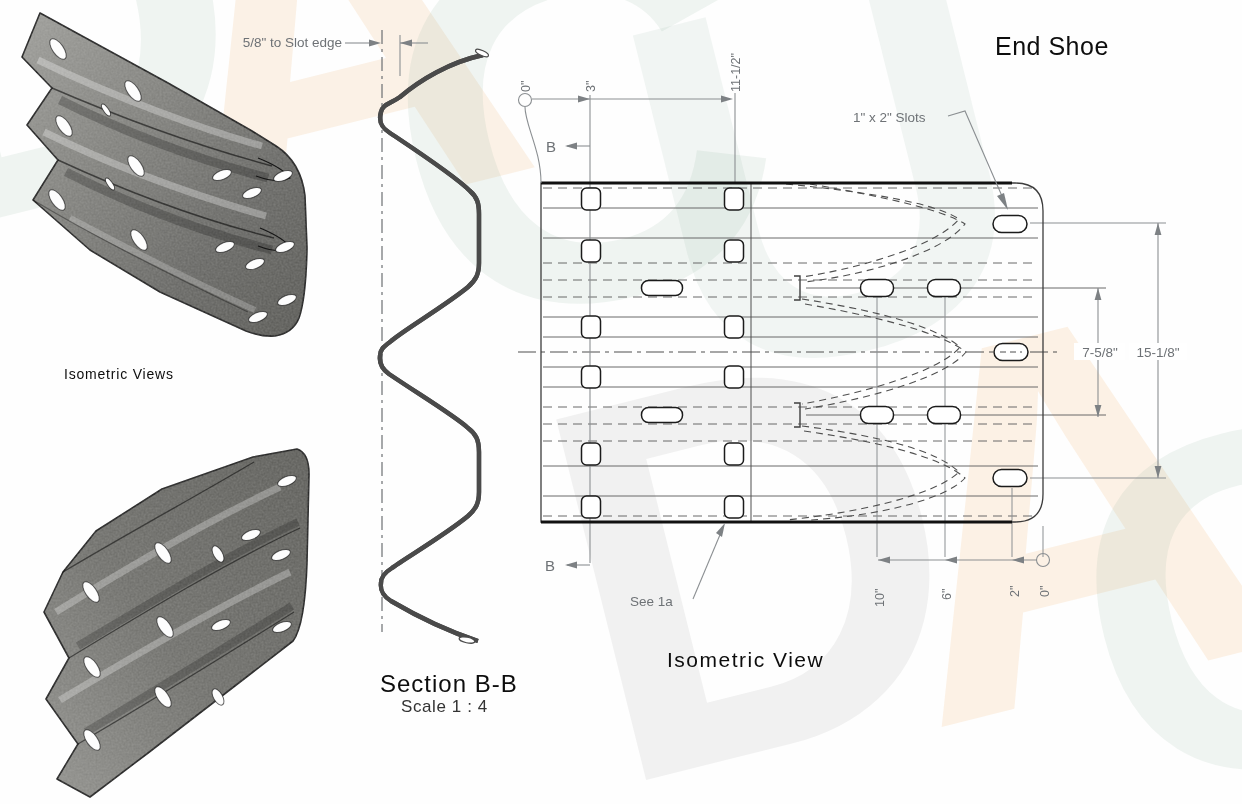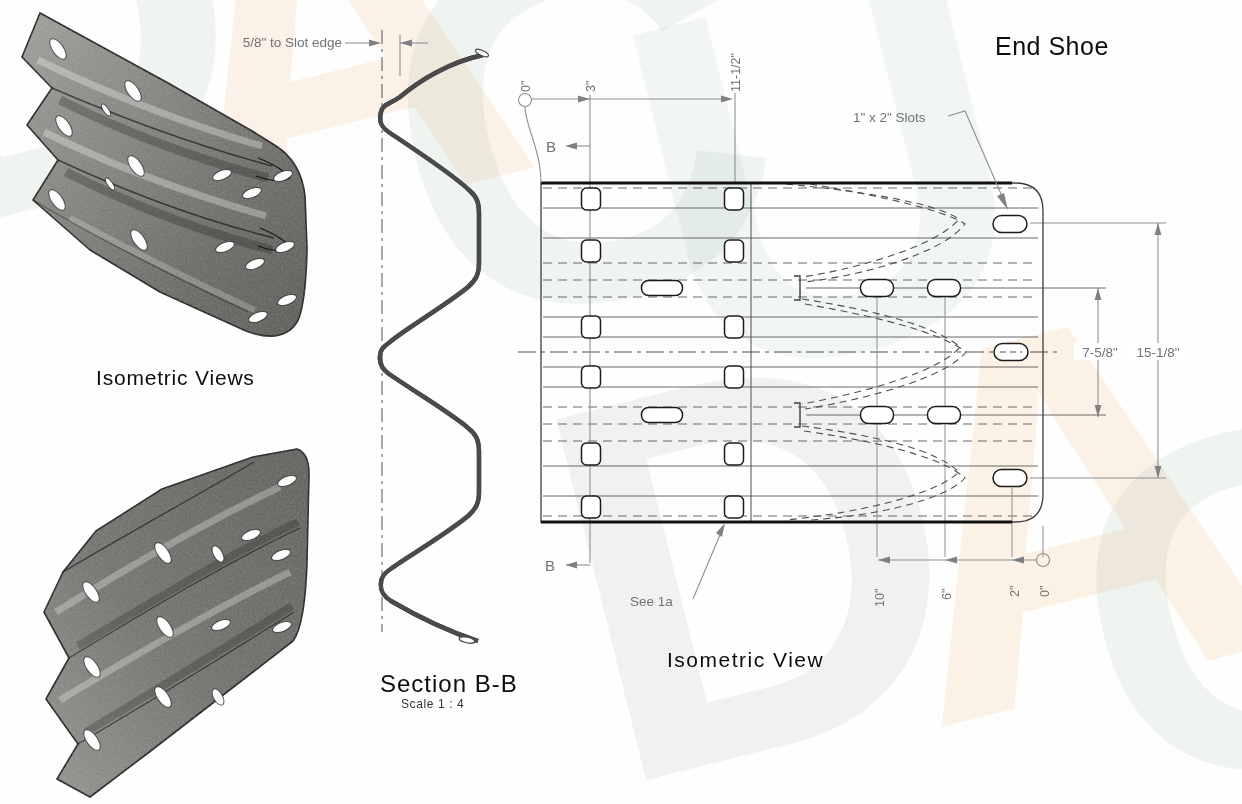--- a/index.html
+++ b/index.html
@@ -257,17 +257,17 @@
       <polyline points="948,116 965,111 1005,203" fill="none" stroke="#8b8f92" stroke-width="1.1"></polyline>
       <polygon points="1008,210 997,196 1004,193" fill="#7d8184"></polygon>
       <text class="dimtxt2" x="853" y="122">1" x 2" Slots</text>
       <line x1="693" y1="599" x2="722" y2="530" stroke="#8b8f92" stroke-width="1.1"></line>
       <polygon points="725,523 716,533 722,537" fill="#7d8184"></polygon>
       <text class="dimtxt2" x="630" y="606">See 1a</text>
     </g>
   </svg>
 
   <div class="title" style="left:995px;top:32px;font-size:25px;letter-spacing:0.5px;">End Shoe</div>
-  <div class="title" style="left:64px;top:366px;font-size:21px;letter-spacing:0.8px;margin-left:32px;">Isometric Views</div>
+  <div class="title" style="left:64px;top:366px;font-size:14px;letter-spacing:0.8px;">Isometric Views</div>
   <div class="title" style="left:380px;top:670px;font-size:24px;letter-spacing:1px;">Section B-B</div>
-  <div class="title" style="left:401px;top:697px;font-size:12px;color:#333333;letter-spacing:0.6px;">Scale 1 : 4</div>
+  <div class="title" style="left:401px;top:697px;font-size:17px;color:#333333;letter-spacing:0.6px;">Scale 1 : 4</div>
   <div class="title" style="left:667px;top:648px;font-size:21px;letter-spacing:1.5px;">Isometric View</div>
 </div>
 
 </body></html>

